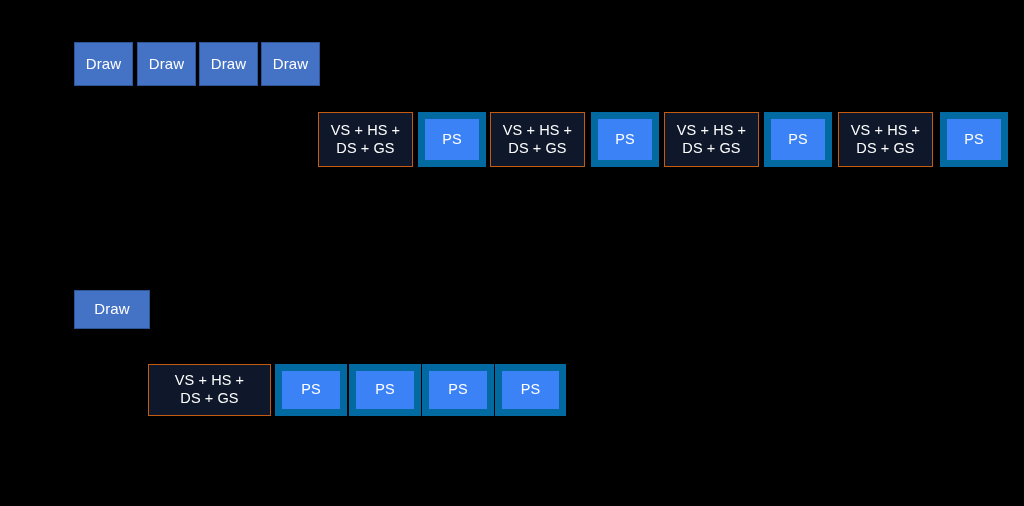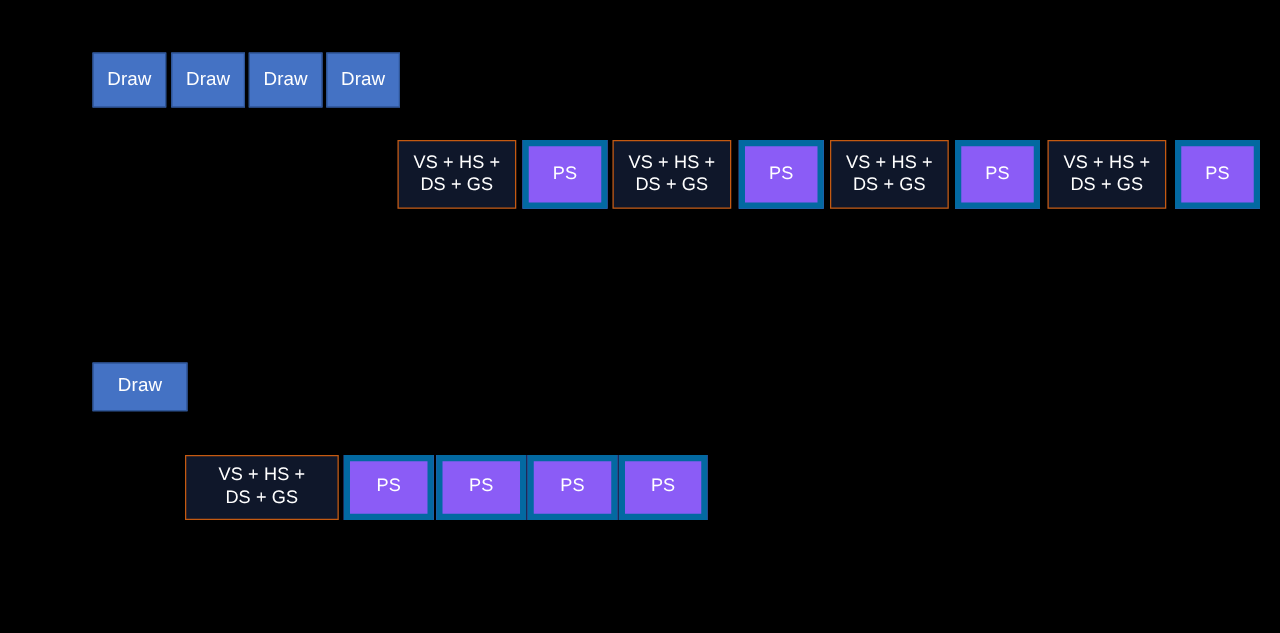--- a/index.html
+++ b/index.html
@@ -37,22 +37,22 @@
     background: #4472C4;
     border: 1px solid #2E5597;
     font-size: 15px;
   }
   .block.vsgs {
     background: #0f172a;
     border: 1px solid #C55A11;
     font-size: 14.5px;
   }
   .block.ps {
-    background: #8b5cf6;
-    border: 5px solid #0369a1;
+    background: #3b82f6;
+    border: 7px solid #0369a1;
     font-size: 14.5px;
   }
   .block-label {
     display: block;
     pointer-events: none;
   }
 </style>
 </head>
 <body>
 

